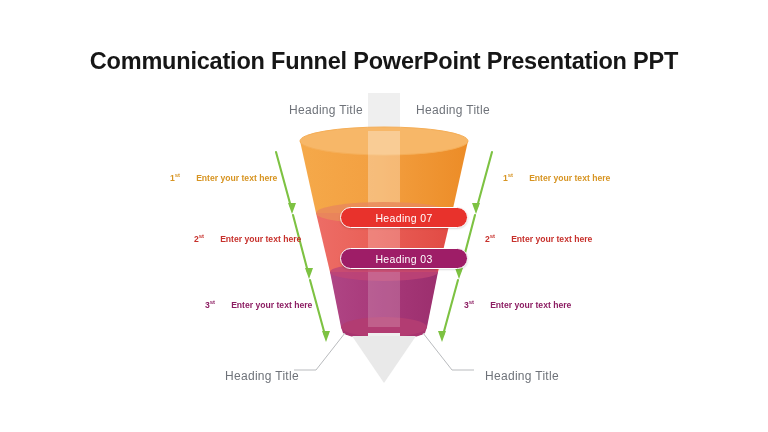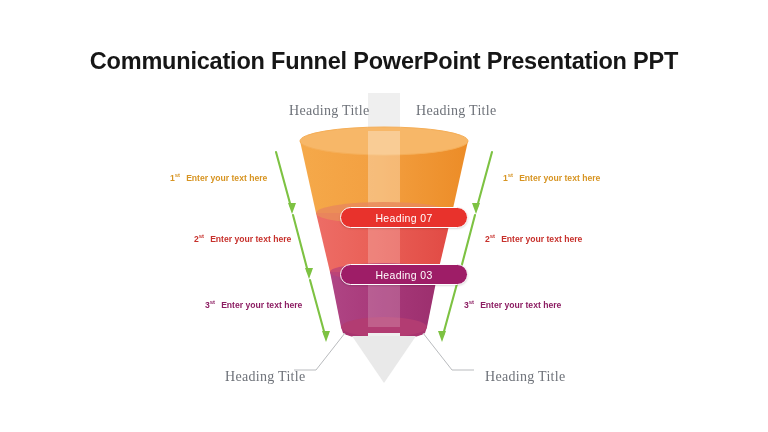--- a/index.html
+++ b/index.html
@@ -51,52 +51,51 @@
     display: flex;
     align-items: center;
     justify-content: center;
     font-size: 10.5px;
     color: #ffffff;
     letter-spacing: 0.35px;
     box-shadow: 0 1px 2px rgba(0,0,0,0.14);
   }
   #pill-1 { left: 340px; top: 147px; background: #F0952B; }
   #pill-2 { left: 340px; top: 207px; background: #E8322C; }
-  #pill-3 { left: 340px; top: 264px; background: #9E1D67; }
+  #pill-3 { left: 340px; top: 248px; background: #9E1D67; }
 
   .side-label {
     position: absolute;
     font-size: 8.6px;
     font-weight: bold;
     white-space: nowrap;
   }
   .side-label sup {
     font-size: 6px;
     vertical-align: super;
     font-weight: bold;
   }
-  .side-label .txt { margin-left: 6px; }
+  .side-label .txt { margin-left: 16px; }
   .lvl-1 { color: #D79422; }
   .lvl-2 { color: #C7312C; }
   .lvl-3 { color: #8C1D62; }
 
   #lbl-l1 { left: 170px; top: 172px; }
   #lbl-l2 { left: 194px; top: 233px; }
   #lbl-l3 { left: 205px; top: 299px; }
   #lbl-r1 { left: 503px; top: 172px; }
   #lbl-r2 { left: 485px; top: 233px; }
   #lbl-r3 { left: 464px; top: 299px; }
 
   .heading-title {
     position: absolute;
-    font-size: 14px;
+    font-size: 12px;
     color: #6E7279;
     white-space: nowrap;
     letter-spacing: 0.3px;
-    font-family: Liberation Serif, serif;
   }
   #ht-top-left  { left: 289px; top: 103px; }
   #ht-top-right { left: 416px; top: 103px; }
   #ht-bot-left  { left: 225px; top: 369px; }
   #ht-bot-right { left: 485px; top: 369px; }
 </style>
 </head>
 <body>
 
 <div id="slide">

